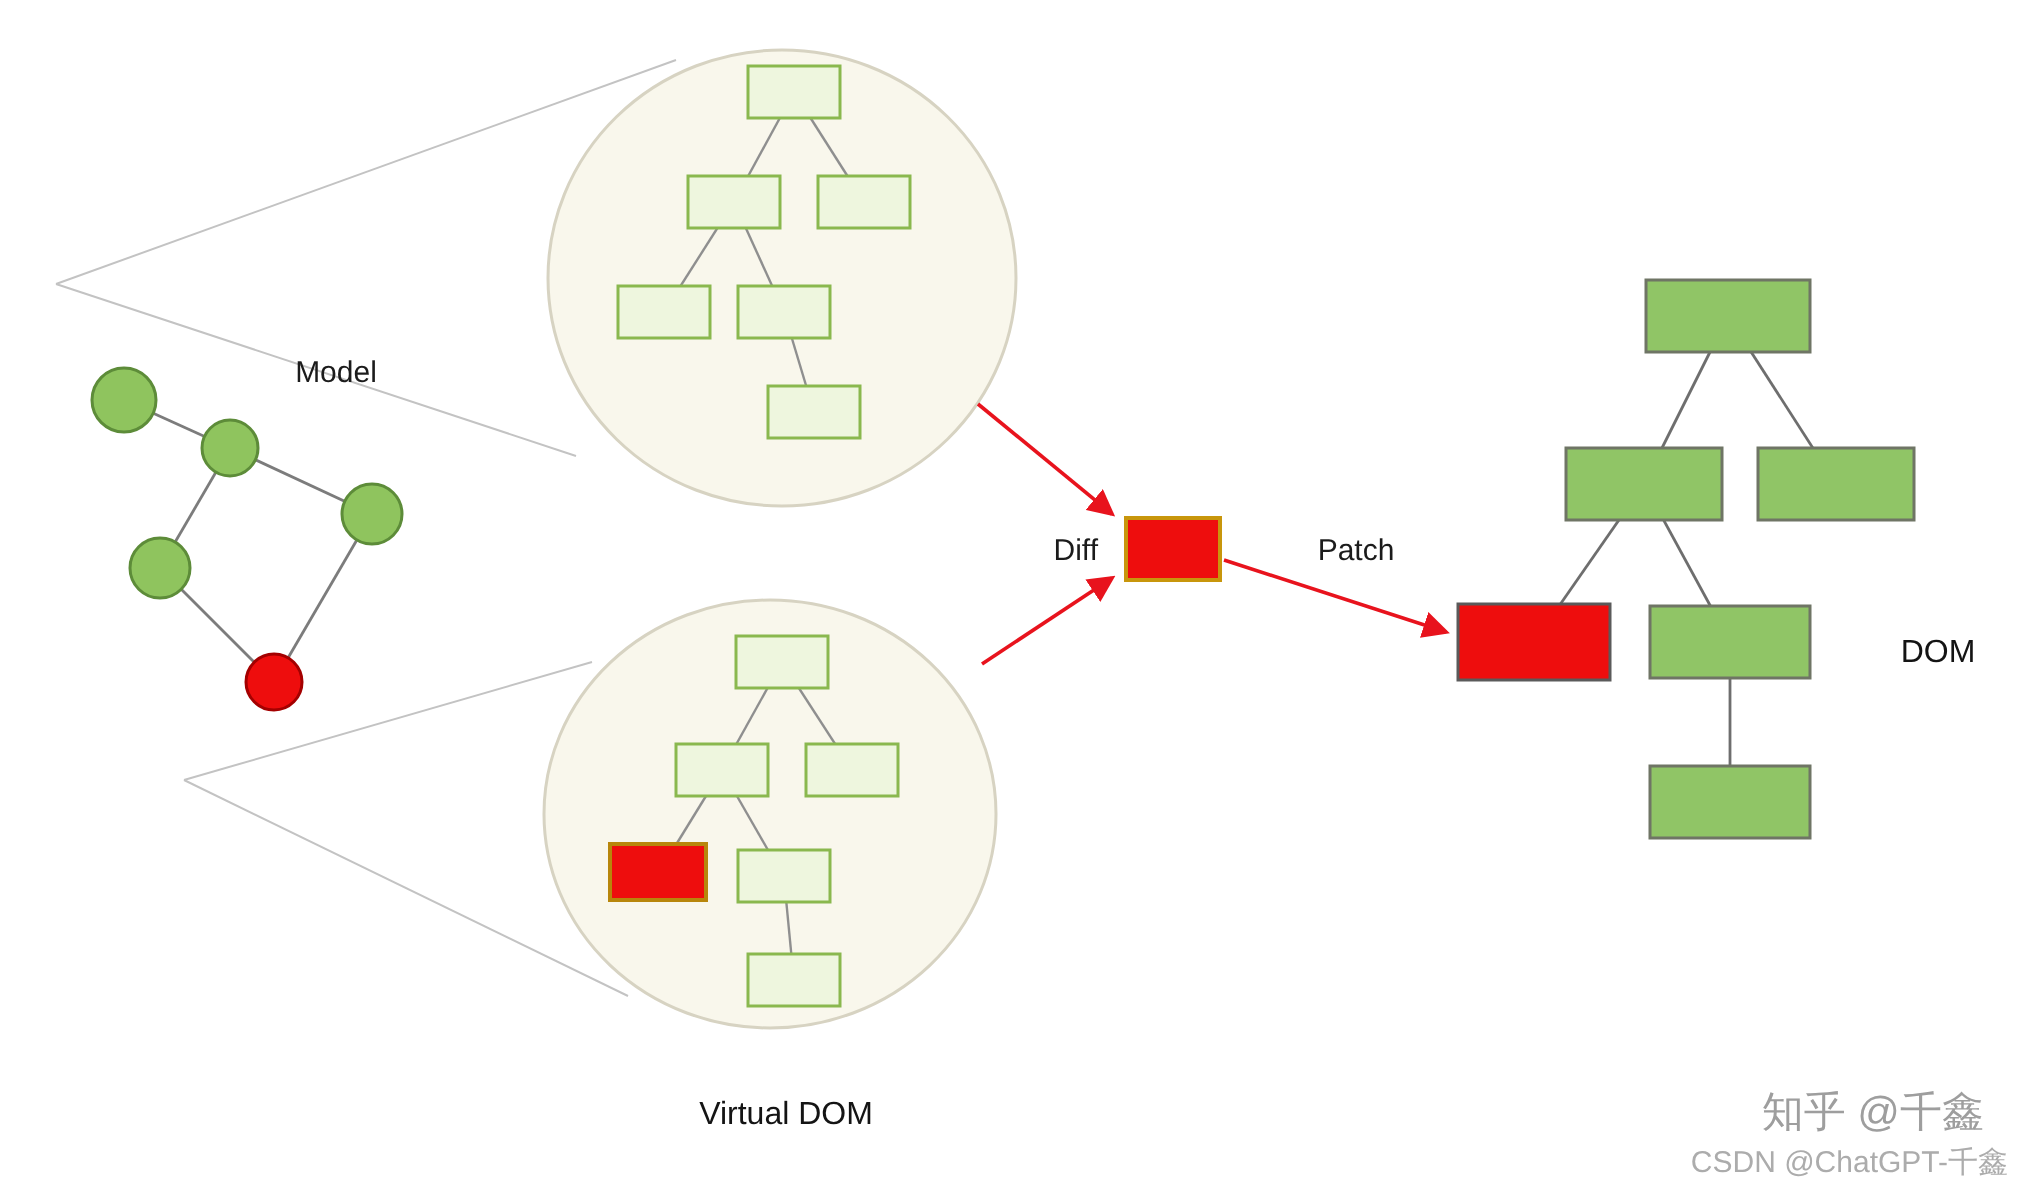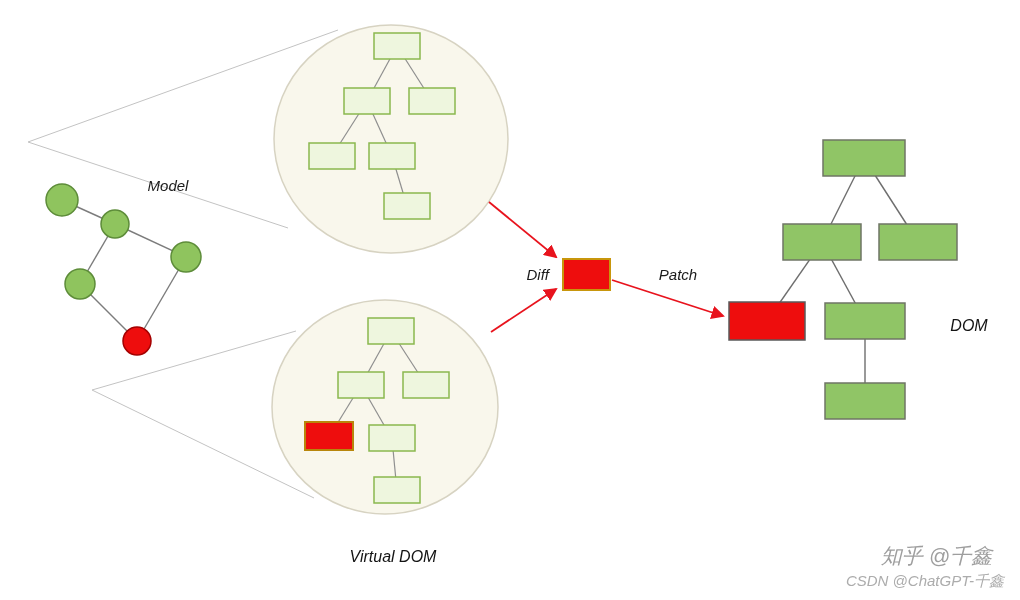--- a/index.html
+++ b/index.html
@@ -2,21 +2,21 @@
 <html><head>
 <meta charset="utf-8">
 <style>
   html, body { margin: 0; padding: 0; }
   body {
     width: 1020px; height: 600px;
     background: #ffffff;
     font-family: "Liberation Sans", sans-serif;
     overflow: hidden;
   }
-  .stage { position: relative; width: 1020px; height: 600px; background: #ffffff; font-style: italic; }
+  .stage { position: relative; width: 1020px; height: 600px; background: #ffffff; }
   text { font-family: "Liberation Sans", sans-serif; }
 
   .proj-line  { stroke: #c3c3c3; stroke-width: 1; }
   .model-edge { stroke: #7c7c7c; stroke-width: 1.4; }
   .model-node { fill: #8fc45e; stroke: #5d8c39; stroke-width: 1.5; }
   .model-node-red { fill: #ee0d0d; stroke: #a40000; stroke-width: 1.5; }
 
   .vcircle   { fill: #f9f7ec; stroke: #d7d3c2; stroke-width: 1.5; }
   .tree-edge { stroke: #8f8f8f; stroke-width: 1.2; }
   .vnode     { fill: #eef6de; stroke: #8ab84e; stroke-width: 1.5; }

